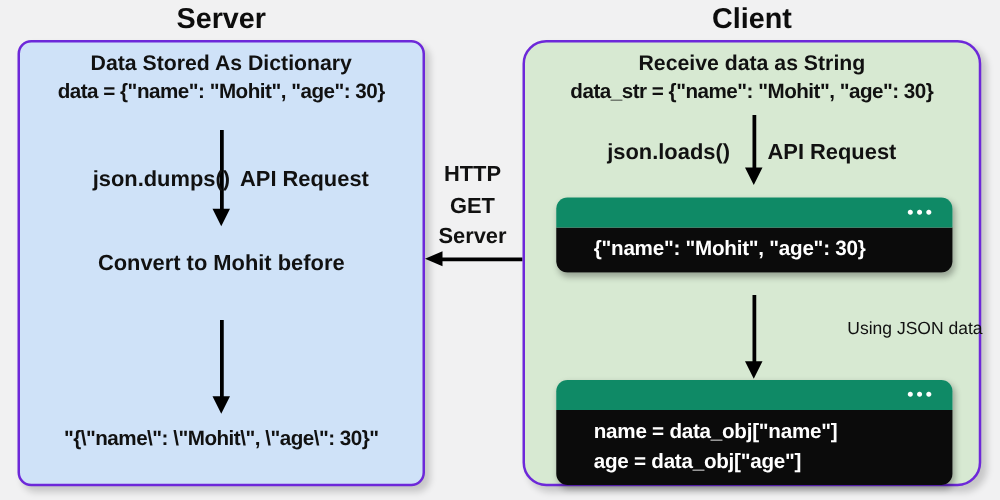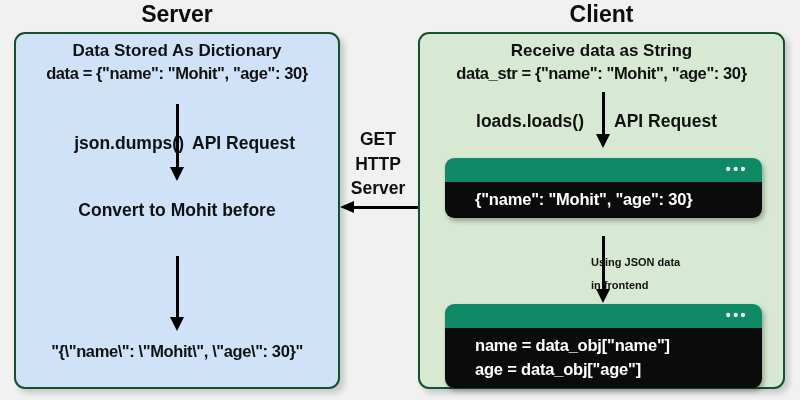--- a/index.html
+++ b/index.html
@@ -27,27 +27,27 @@
     text-align: center;
     color: #0d0d0d;
   }
   .title-server { left: 14px; width: 326px; }
   .title-client { left: 418px; width: 367px; }
 
   .panel {
     position: absolute;
     top: 32px;
     height: 357px;
-    border: 2px solid #14532d;
+    border: 2px solid #6d28d9;
     border-radius: 11px;
     box-sizing: border-box;
     box-shadow: 4px 4px 6px rgba(0,0,0,0.18);
   }
   .panel-server { left: 14px; width: 326px; background: #cfe2f8; }
-  .panel-client { left: 418px; width: 367px; background: #d7e9d2; }
+  .panel-client { left: 418px; width: 367px; background: #d7e9d2; border-radius: 19px; }
 
   .pline {
     position: absolute;
     left: 0;
     width: 100%;
     text-align: center;
     font-weight: 700;
     white-space: nowrap;
   }
   .heading1 { top: 7px; font-size: 17px; }
@@ -163,23 +163,23 @@
     border-top: 6.5px solid transparent;
     border-bottom: 6.5px solid transparent;
     border-right: 14px solid #000;
   }
 
   .using-note {
     position: absolute;
     left: 171px;
     top: 217px;
     width: 195px;
-    text-align: left;
-    font-size: 11px;
-    font-weight: 700;
+    text-align: right;
+    font-size: 14px;
+    font-weight: 400;
     line-height: 23px;
     white-space: nowrap;
   }
 </style>
 </head>
 <body>
 
 <div class="diagram">
 
   <div class="title title-server">Server</div>
@@ -194,48 +194,47 @@
     <div class="side-label" style="left:176px; top:99px;">API Request</div>
 
     <div class="note-line" style="top:166px;">Convert to Mohit before</div>
 
     <div class="v-arrow" style="left:160px; top:222px; height:62px;"></div>
 
     <div class="result-string">"{\"name\": \"Mohit\", \"age\": 30}"</div>
   </div>
 
   <div class="transport-label">
+    <div>HTTP</div>
     <div>GET</div>
-    <div>HTTP</div>
     <div>Server</div>
   </div>
   <div class="h-arrow-line"></div>
   <div class="h-arrow-head"></div>
 
   <div class="panel panel-client">
     <div class="pline heading1">Receive data as String</div>
     <div class="pline heading2">data_str = {"name": "Mohit", "age": 30}</div>
 
     <div class="v-arrow" style="left:182px; top:58px; height:43px;"></div>
-    <div class="side-label" style="left:0; width:164px; top:77px; text-align:right;">loads.loads()</div>
+    <div class="side-label" style="left:0; width:164px; top:77px; text-align:right;">json.loads()</div>
     <div class="side-label" style="left:194px; top:77px;">API Request</div>
 
     <div class="code-window" style="top:124px;">
       <div class="code-header">
         <span class="window-dots">•••</span>
       </div>
       <div class="code-body">
         <div>{"name": "Mohit", "age": 30}</div>
       </div>
     </div>
 
     <div class="v-arrow" style="left:182px; top:202px; height:54px;"></div>
     <div class="using-note">
       <div>Using JSON data</div>
-      <div>in frontend</div>
     </div>
 
     <div class="code-window" style="top:270px;">
       <div class="code-header">
         <span class="window-dots">•••</span>
       </div>
       <div class="code-body">
         <div>name = data_obj["name"]</div>
         <div>age = data_obj["age"]</div>
       </div>

